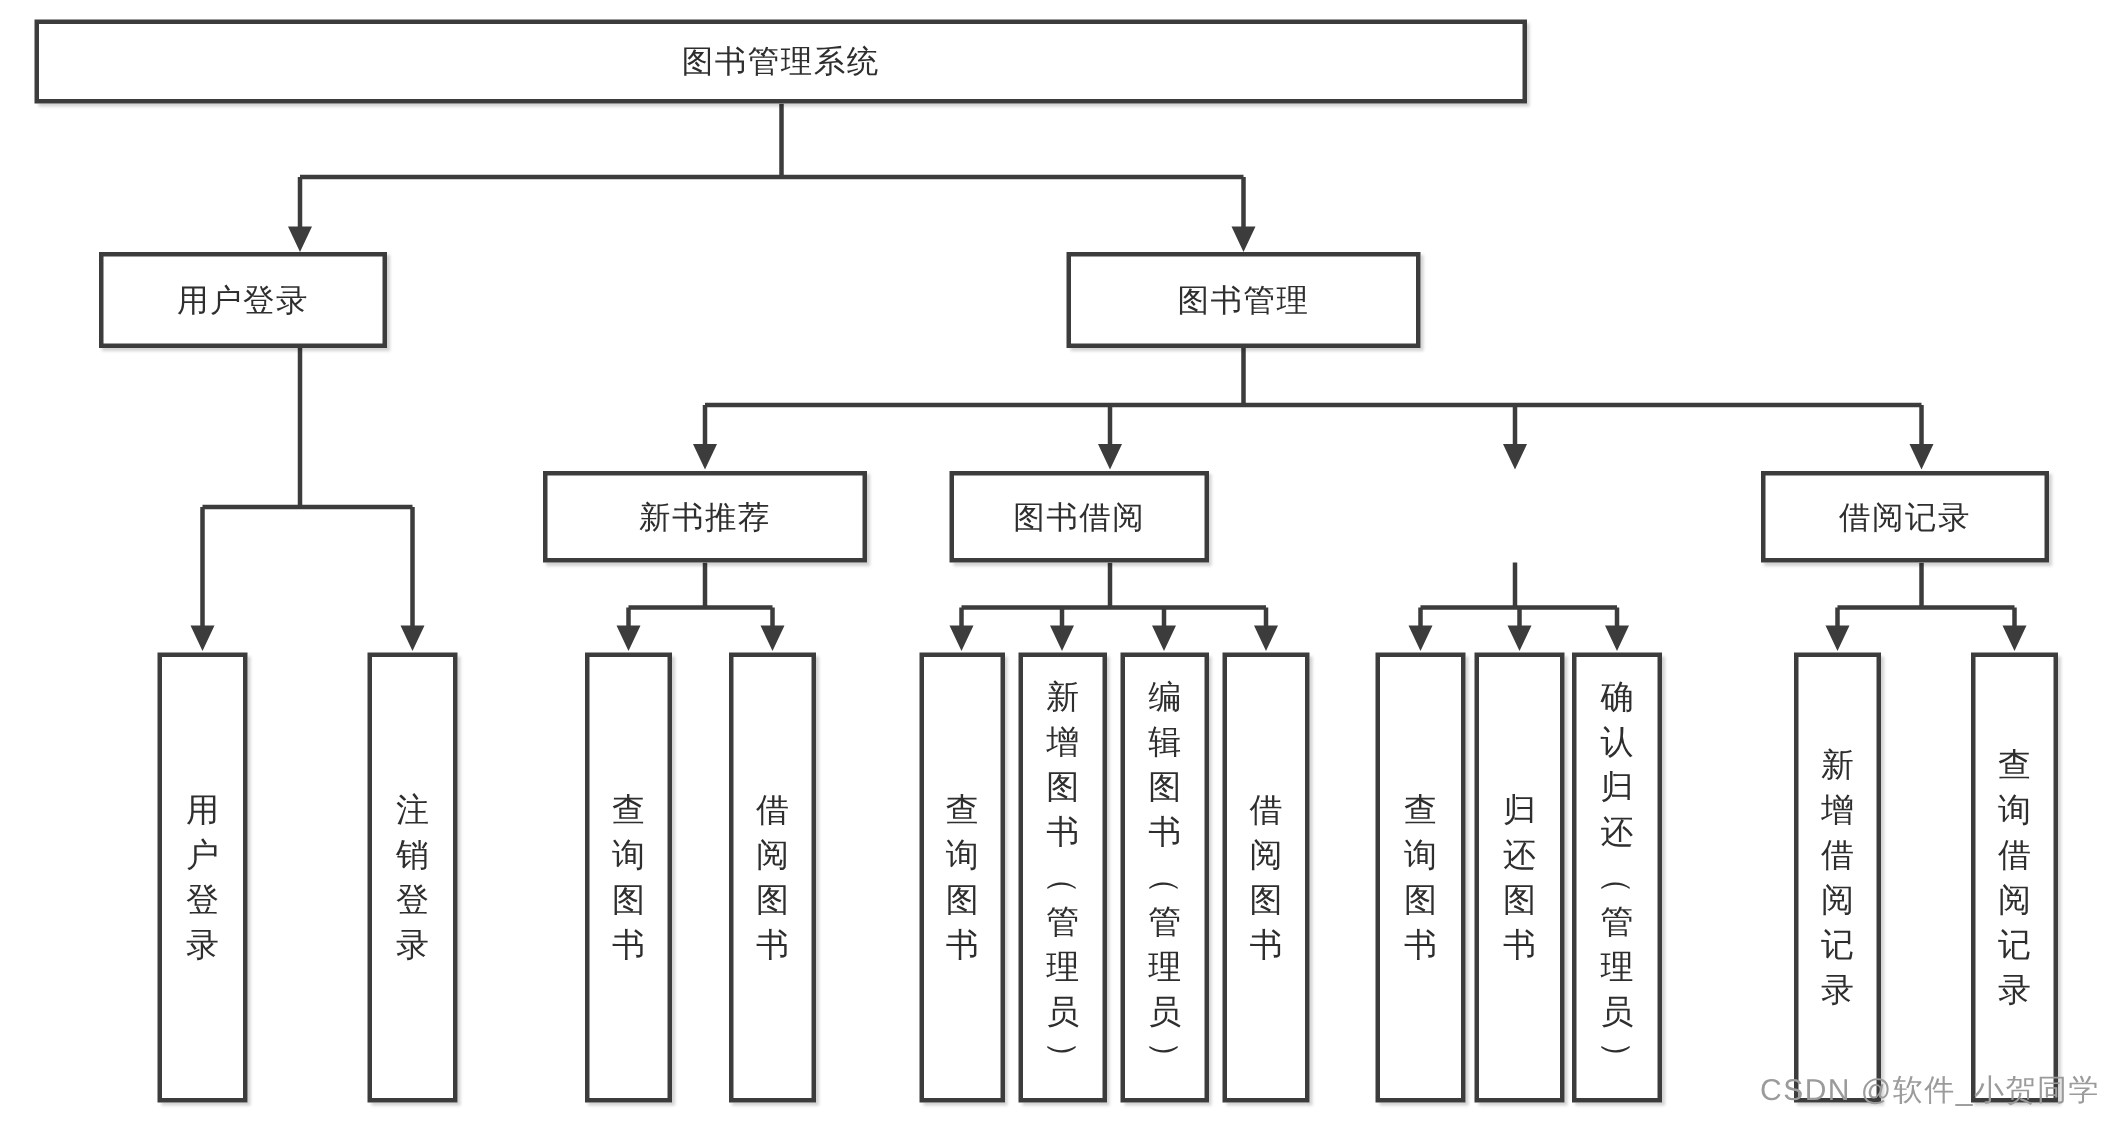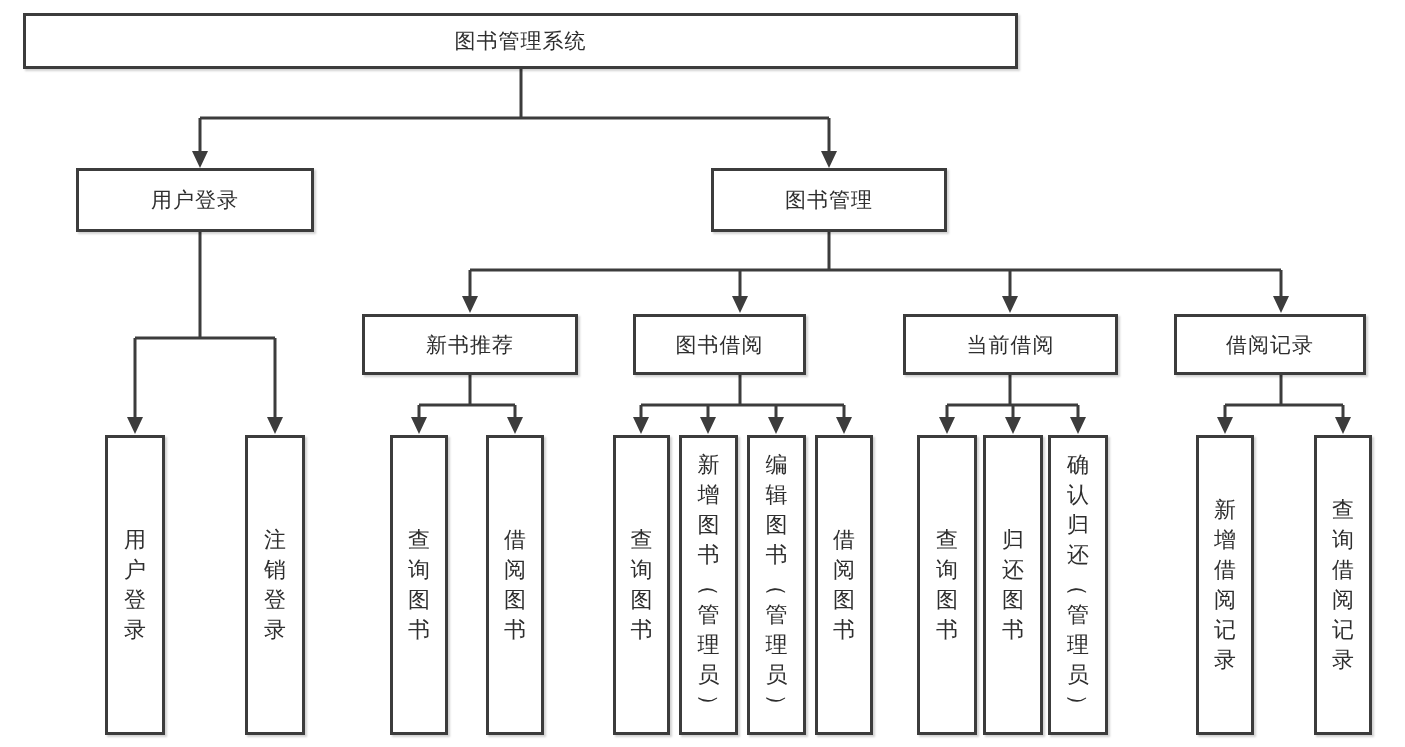--- a/index.html
+++ b/index.html
@@ -46,26 +46,25 @@
       M411 417L427 417L419 434Z M507 417L523 417L515 434Z
       M633 417L649 417L641 434Z M700 417L716 417L708 434Z
       M768 417L784 417L776 434Z M836 417L852 417L844 434Z
       M939 417L955 417L947 434Z M1005 417L1021 417L1013 434Z
       M1070 417L1086 417L1078 434Z
       M1217 417L1233 417L1225 434Z M1335 417L1351 417L1343 434Z"></path>
   </svg>
 
   <div class="box hbox" style="left:23px;top:13px;width:995px;height:56px;">图书管理系统</div>
 
-  <div class="box hbox" style="left:76px;top:168px;width:238px;height:64px;">用户登录</div>
+  <div class="box hbox" style="left:66px;top:168px;width:192px;height:64px;">用户登录</div>
   <div class="box hbox" style="left:711px;top:168px;width:236px;height:64px;">图书管理</div>
 
   <div class="box hbox" style="left:362px;top:314px;width:216px;height:61px;">新书推荐</div>
   <div class="box hbox" style="left:633px;top:314px;width:173px;height:61px;">图书借阅</div>
-  <div class="box hbox" style="left:903px;top:314px;width:215px;height:61px;">当前借阅</div>
   <div class="box hbox" style="left:1174px;top:314px;width:192px;height:61px;">借阅记录</div>
 
   <div class="box vbox" style="left:105px;top:435px;width:60px;height:300px;">
       <span>用</span>
       <span>户</span>
       <span>登</span>
       <span>录</span>
     </div>
   <div class="box vbox" style="left:245px;top:435px;width:60px;height:300px;">
       <span>注</span>
@@ -156,13 +155,14 @@
     </div>
   <div class="box vbox" style="left:1314px;top:435px;width:58px;height:300px;">
       <span>查</span>
       <span>询</span>
       <span>借</span>
       <span>阅</span>
       <span>记</span>
       <span>录</span>
     </div>
 
+  <div class="watermark">CSDN @软件_小贺同学</div>
 </div>
 
 </body></html>

